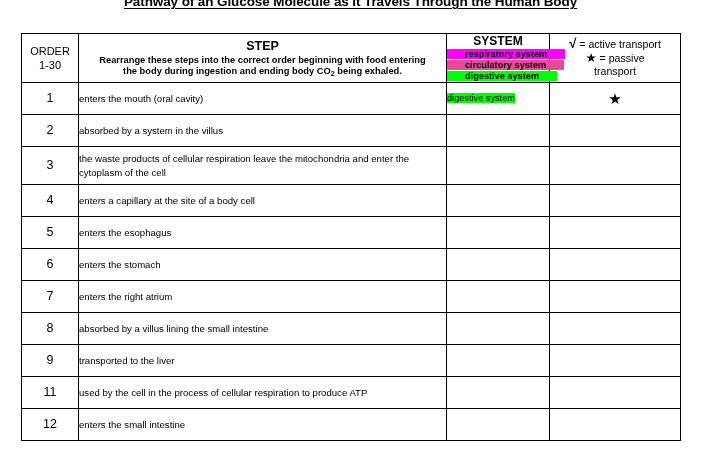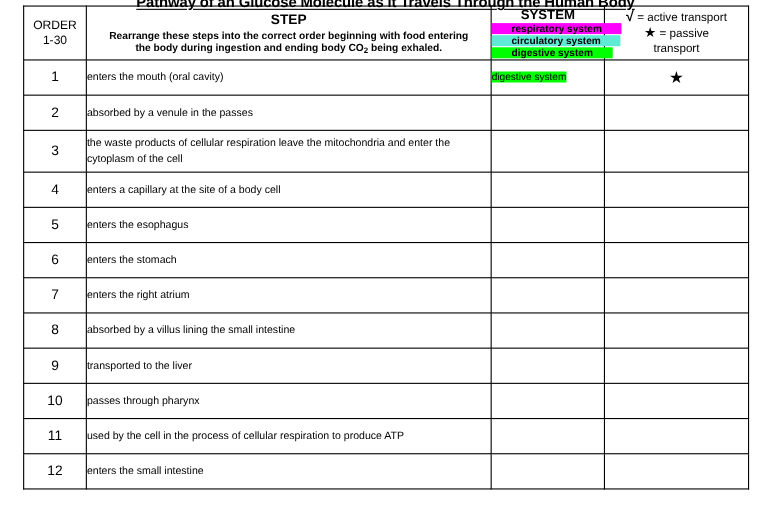--- a/index.html
+++ b/index.html
@@ -35,21 +35,21 @@
     text-decoration: underline;
     text-underline-offset: 2px;
     white-space: nowrap;
     line-height: 15px;
   }
 
   
   .sheet {
     position: absolute;
     left: 21px;
-    top: 5px;
+    top: 33px;
     width: 659px;
     border-collapse: collapse;
     table-layout: fixed;
   }
   .sheet td, .sheet th {
     border: 1px solid #000000;
     vertical-align: middle;
     padding: 0;
     font-weight: normal;
   }
@@ -107,21 +107,21 @@
     font-size: 9.2px;
     font-weight: bold;
     line-height: 11px;
     white-space: nowrap;
     text-align: center;
   }
   .hd-system .chip span {
     padding: 0 18px;
   }
   .chip-resp span      { background: #ff00ff; }
-  .chip-circ span      { background: #5eead4; margin-top: 18px; }
+  .chip-circ span      { background: #ec4899; margin-top: 18px; }
   .chip-dig  span      { background: #00ff00; }
 
   .hd-trans {
     text-align: center;
     font-size: 10.6px;
     font-weight: bold;
     line-height: 13.5px;
     padding: 3px 4px 4px 4px;
   }
   .hd-trans .ln { display: block; white-space: nowrap; }
@@ -210,21 +210,21 @@
     </thead>
     <tbody id="rows-body">
         <tr>
           <td class="cell-order">1</td>
           <td class="cell-step">enters the mouth (oral cavity)</td>
           <td class="cell-system"><span style="background: rgb(0, 255, 0);">digestive system</span></td>
           <td class="cell-trans">★</td>
         </tr>
         <tr>
           <td class="cell-order">2</td>
-          <td class="cell-step">absorbed by a venule in the passes</td>
+          <td class="cell-step">absorbed by a system in the villus</td>
           <td class="cell-system"></td>
           <td class="cell-trans"></td>
         </tr>
         <tr class="tall">
           <td class="cell-order">3</td>
           <td class="cell-step">the waste products of cellular respiration leave the mitochondria and enter the cytoplasm of the cell</td>
           <td class="cell-system"></td>
           <td class="cell-trans"></td>
         </tr>
         <tr>
@@ -257,26 +257,20 @@
           <td class="cell-system"></td>
           <td class="cell-trans"></td>
         </tr>
         <tr>
           <td class="cell-order">9</td>
           <td class="cell-step">transported to the liver</td>
           <td class="cell-system"></td>
           <td class="cell-trans"></td>
         </tr>
         <tr>
-          <td class="cell-order">10</td>
-          <td class="cell-step">passes through pharynx</td>
-          <td class="cell-system"></td>
-          <td class="cell-trans"></td>
-        </tr>
-        <tr>
           <td class="cell-order">11</td>
           <td class="cell-step">used by the cell in the process of cellular respiration to produce ATP</td>
           <td class="cell-system"></td>
           <td class="cell-trans"></td>
         </tr>
         <tr>
           <td class="cell-order">12</td>
           <td class="cell-step">enters the small intestine</td>
           <td class="cell-system"></td>
           <td class="cell-trans"></td>

